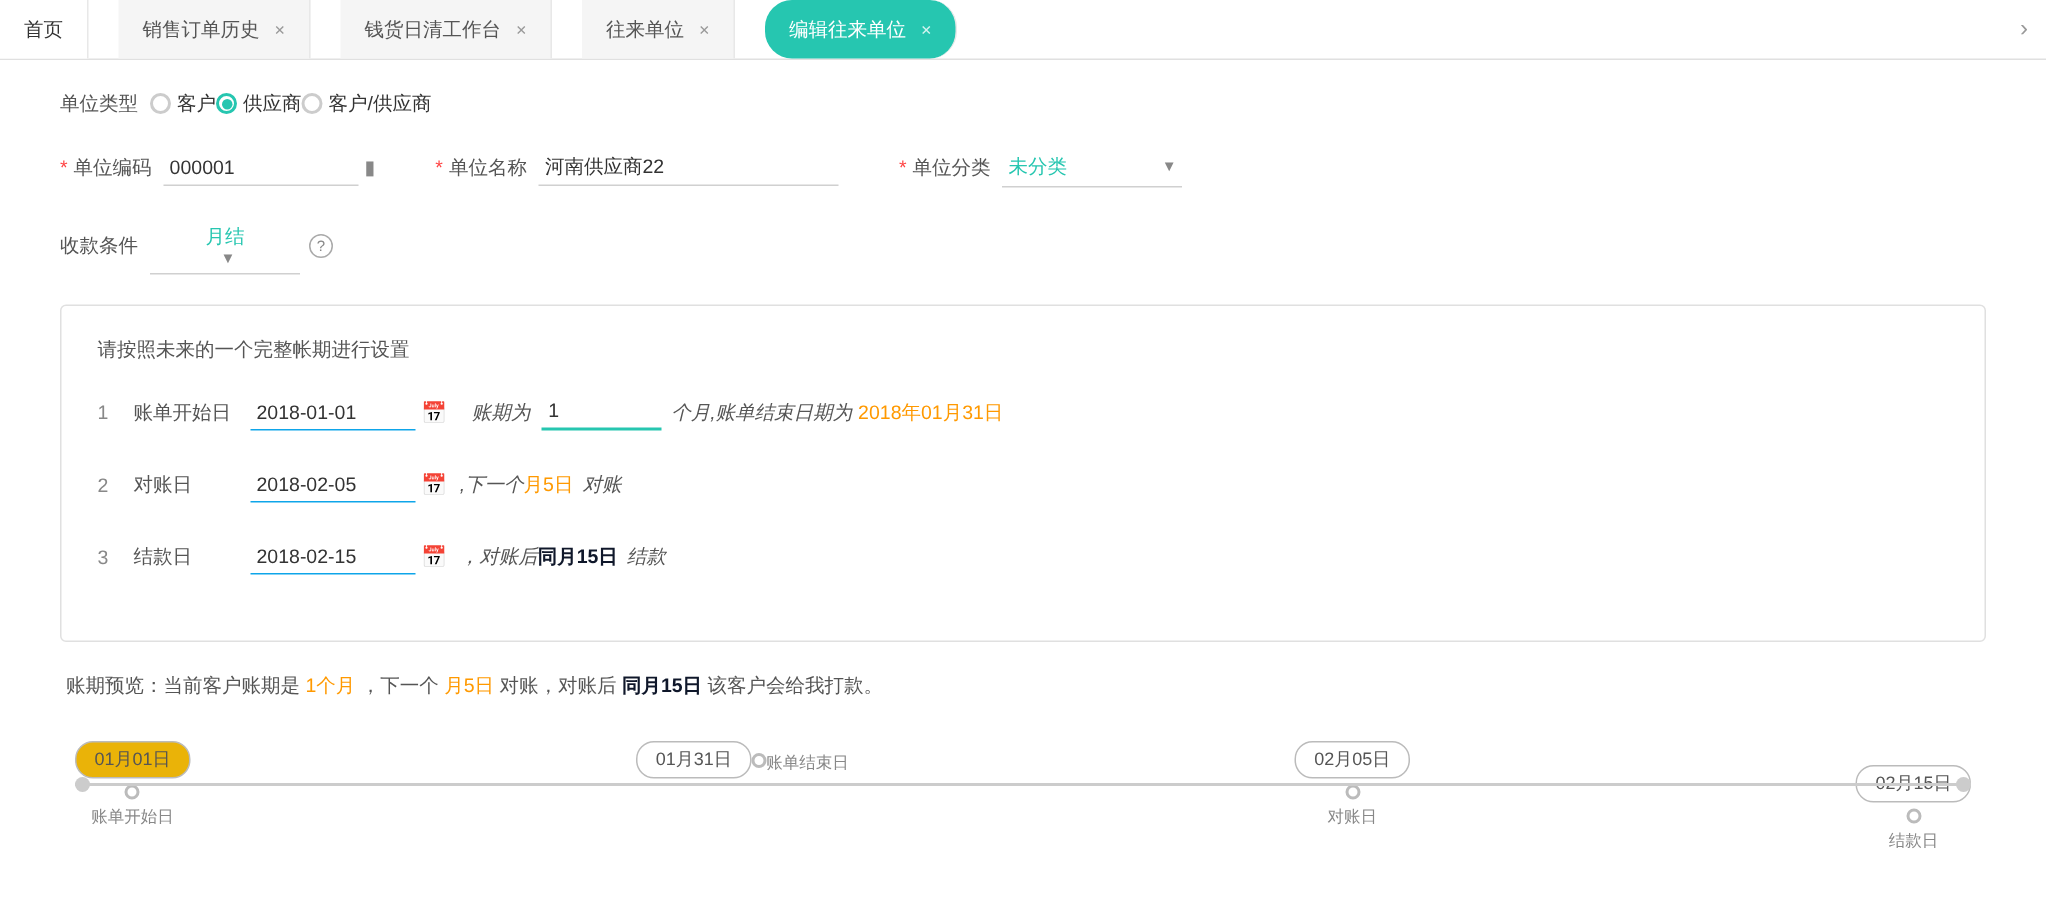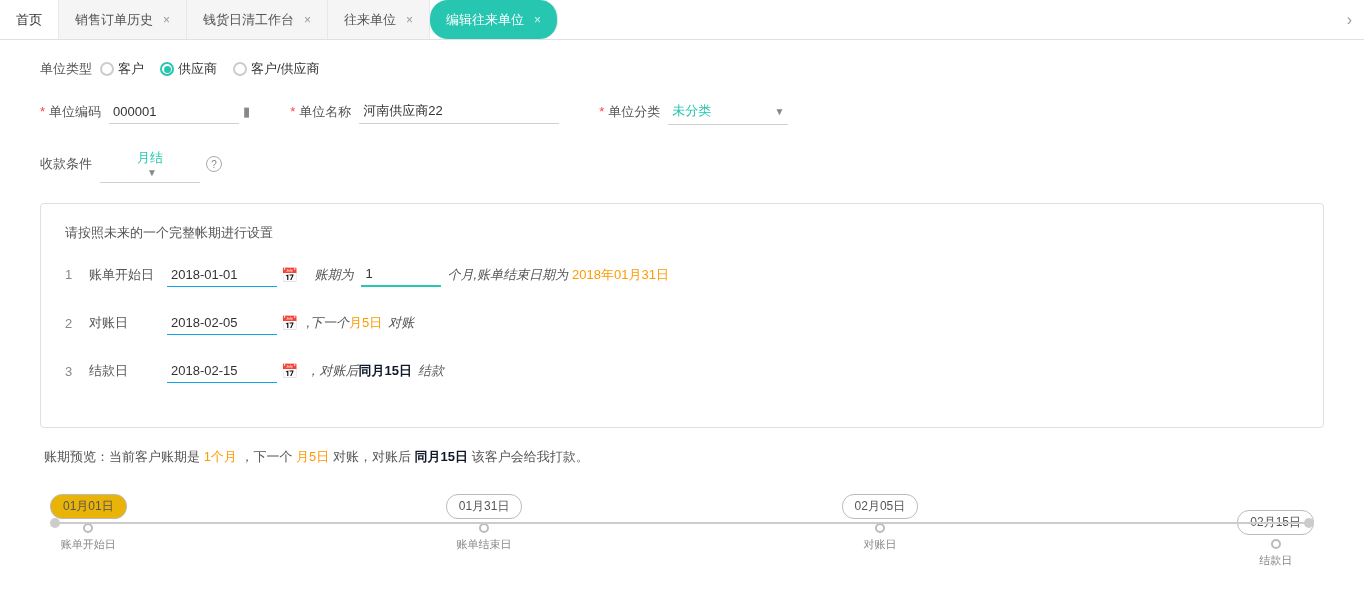--- a/index.html
+++ b/index.html
@@ -6,20 +6,21 @@
     body { font-family: "Microsoft YaHei", "PingFang SC", sans-serif; font-size: 13px; color: #333; background: #f5f5f5; }
 
     
     .tab-bar {
       display: flex;
       align-items: stretch;
       background: #fff;
       border-bottom: 1px solid #e0e0e0;
       height: 40px;
       padding-left: 0;
+      gap: 20px;
     }
     .tab-item {
       display: flex;
       align-items: center;
       padding: 0 16px;
       font-size: 13px;
       color: #555;
       cursor: pointer;
       border-right: 1px solid #e8e8e8;
       white-space: nowrap;
@@ -76,21 +77,20 @@
       color: #555;
       white-space: nowrap;
       margin-right: 8px;
     }
     .required-star {
       color: #f44;
       margin-right: 4px;
     }
     .radio-group {
       display: flex;
-      gap: 16px;
     }
     .radio-item {
       display: flex;
       align-items: center;
       gap: 4px;
       cursor: pointer;
     }
     .radio-circle {
       width: 14px;
       height: 14px;
@@ -377,21 +377,21 @@
     <div style="position:absolute; top:24px; right:10px; width:10px; height:10px; border-radius:50%; background:#ccc;"></div>
 
     <div style="display:flex; justify-content:space-between; align-items:flex-start;">
 
       <div style="display:flex;flex-direction:column;align-items:center;padding-top:0;">
         <div style="border:1px solid #bbb;border-radius:12px;padding:3px 12px;font-size:12px;color:#555;background:#eab308;margin-bottom:4px;">01月01日</div>
         <div style="width:10px;height:10px;border-radius:50%;border:2px solid #bbb;background:#fff;margin-bottom:4px;"></div>
         <div style="font-size:11px;color:#888;">账单开始日</div>
       </div>
 
-      <div style="display:flex;flex-direction:column;align-items:center;padding-top:0;">
+      <div style="display:flex;flex-direction:row;align-items:center;padding-top:0;">
         <div style="border:1px solid #bbb;border-radius:12px;padding:3px 12px;font-size:12px;color:#555;background:#fff;margin-bottom:4px;">01月31日</div>
         <div style="width:10px;height:10px;border-radius:50%;border:2px solid #bbb;background:#fff;margin-bottom:4px;"></div>
         <div style="font-size:11px;color:#888;">账单结束日</div>
       </div>
 
       <div style="display:flex;flex-direction:column;align-items:center;padding-top:0;">
         <div style="border:1px solid #bbb;border-radius:12px;padding:3px 12px;font-size:12px;color:#555;background:#fff;margin-bottom:4px;">02月05日</div>
         <div style="width:10px;height:10px;border-radius:50%;border:2px solid #bbb;background:#fff;margin-bottom:4px;"></div>
         <div style="font-size:11px;color:#888;">对账日</div>
       </div>

